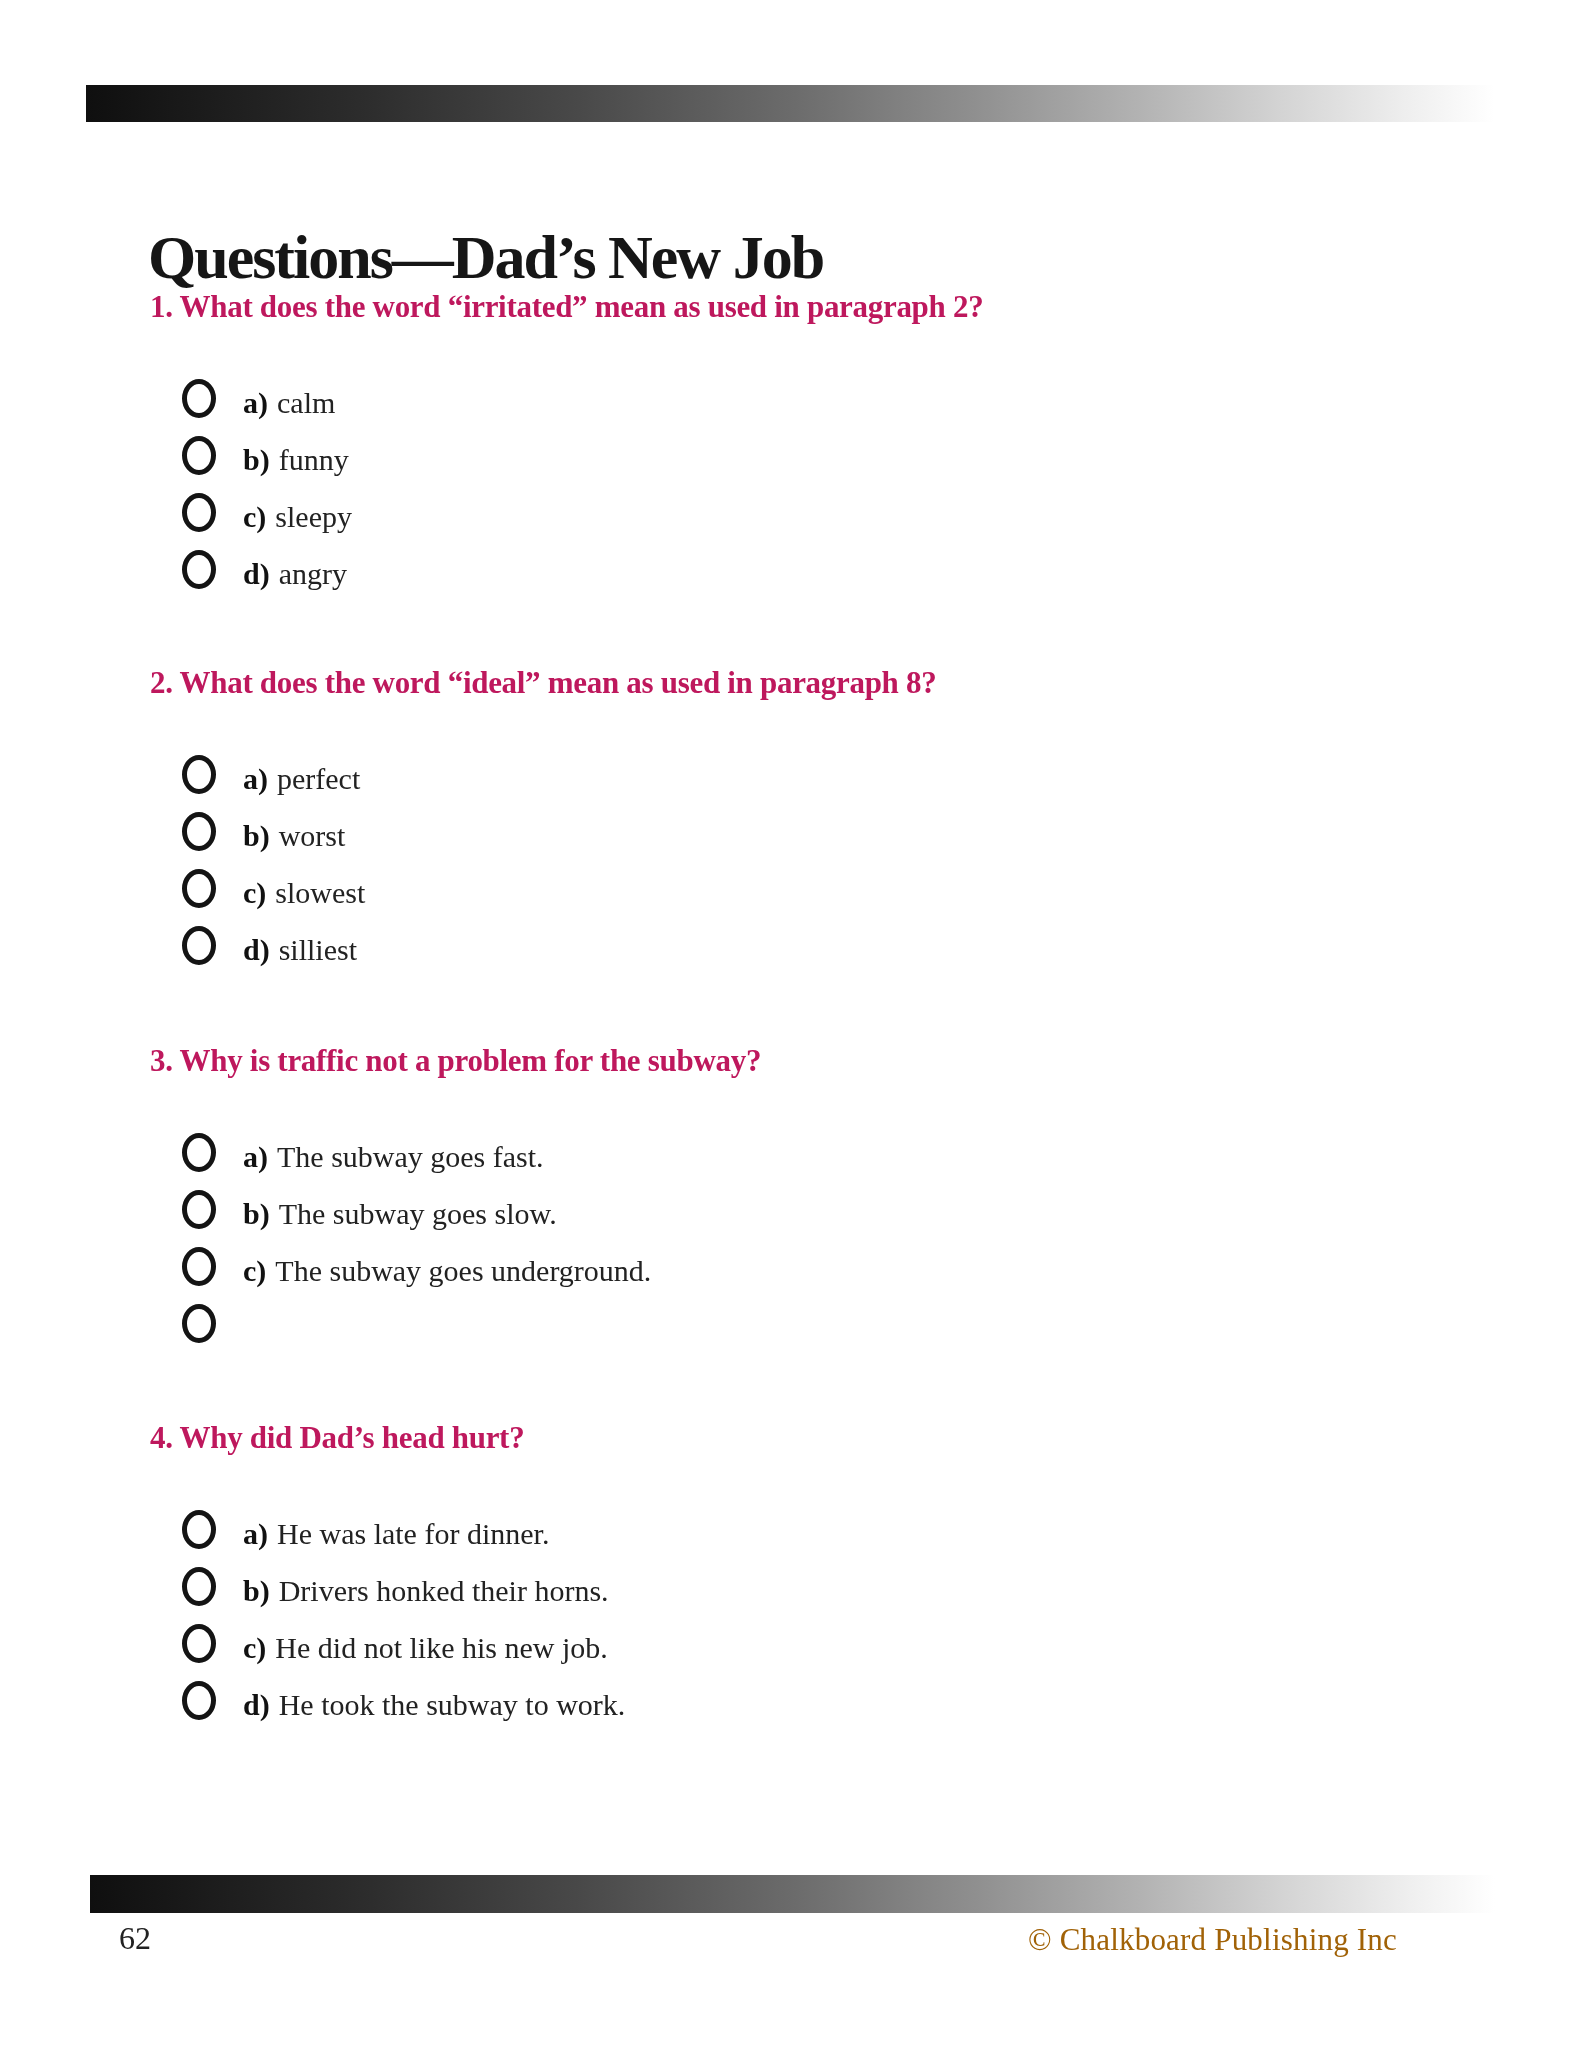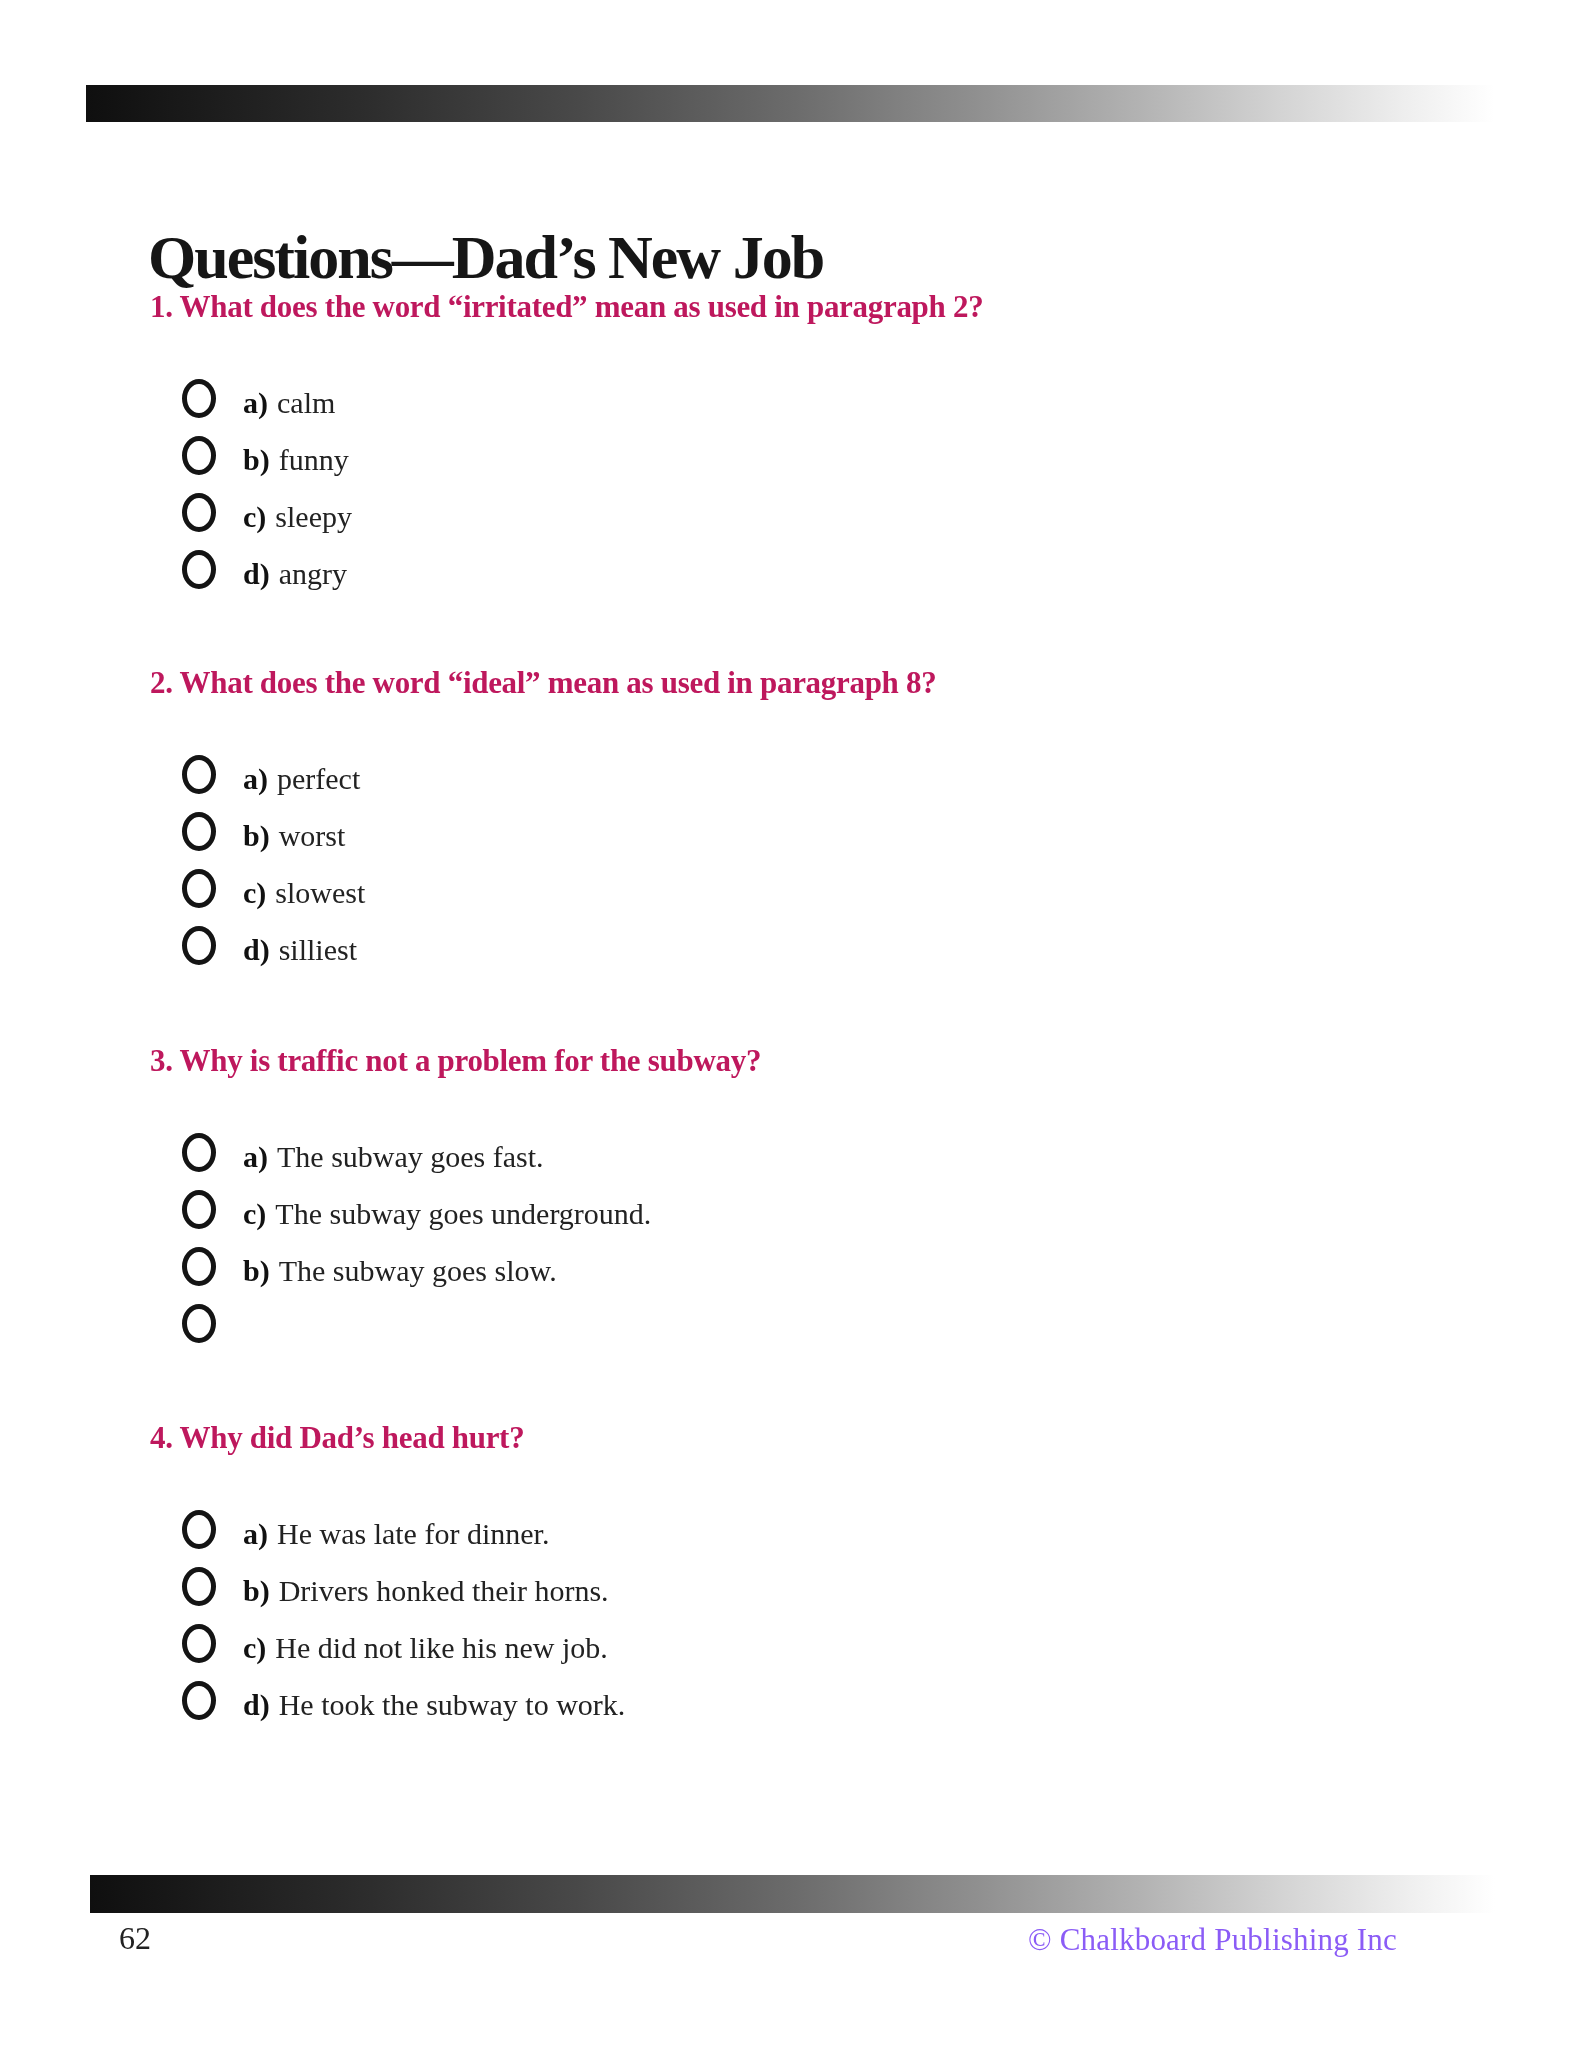--- a/index.html
+++ b/index.html
@@ -43,21 +43,21 @@
   }
   .opt-text{font-size:30px;line-height:1;color:#222;}
   .opt-letter{font-weight:bold;color:#111;}
   .opt-word{margin-left:9px;}
   .page-number{
     position:absolute;left:92px;top:1922px;
     font-size:32px;line-height:1;color:#222;margin-left:27px;
   }
   .copyright{
     position:absolute;right:186px;top:1924px;
-    font-size:31px;line-height:1;letter-spacing:0.2px;color:#8b5cf6;
+    font-size:31px;line-height:1;letter-spacing:0.2px;color:#a16207;
     white-space:nowrap;
   }
 </style>
 </head>
 <body>
 
 <div class="page">
 
   <div class="grad-bar top"></div>
 
@@ -109,25 +109,25 @@
 
   <section class="question q3">
     <h2 class="q-label">3. Why is traffic not a problem for the subway?</h2>
     <div class="q-options">
       <div class="option">
         <span class="bubble"></span>
         <span class="opt-text"><b class="opt-letter">a)</b><span class="opt-word">The subway goes fast.</span></span>
       </div>
       <div class="option">
         <span class="bubble"></span>
-        <span class="opt-text"><b class="opt-letter">c)</b><span class="opt-word">The subway goes underground.</span></span>
+        <span class="opt-text"><b class="opt-letter">b)</b><span class="opt-word">The subway goes slow.</span></span>
       </div>
       <div class="option">
         <span class="bubble"></span>
-        <span class="opt-text"><b class="opt-letter">b)</b><span class="opt-word">The subway goes slow.</span></span>
+        <span class="opt-text"><b class="opt-letter">c)</b><span class="opt-word">The subway goes underground.</span></span>
       </div>
       <div class="option">
         <span class="bubble"></span>
       </div>
     </div>
   </section>
 
   <section class="question q4">
     <h2 class="q-label">4. Why did Dad’s head hurt?</h2>
     <div class="q-options">

